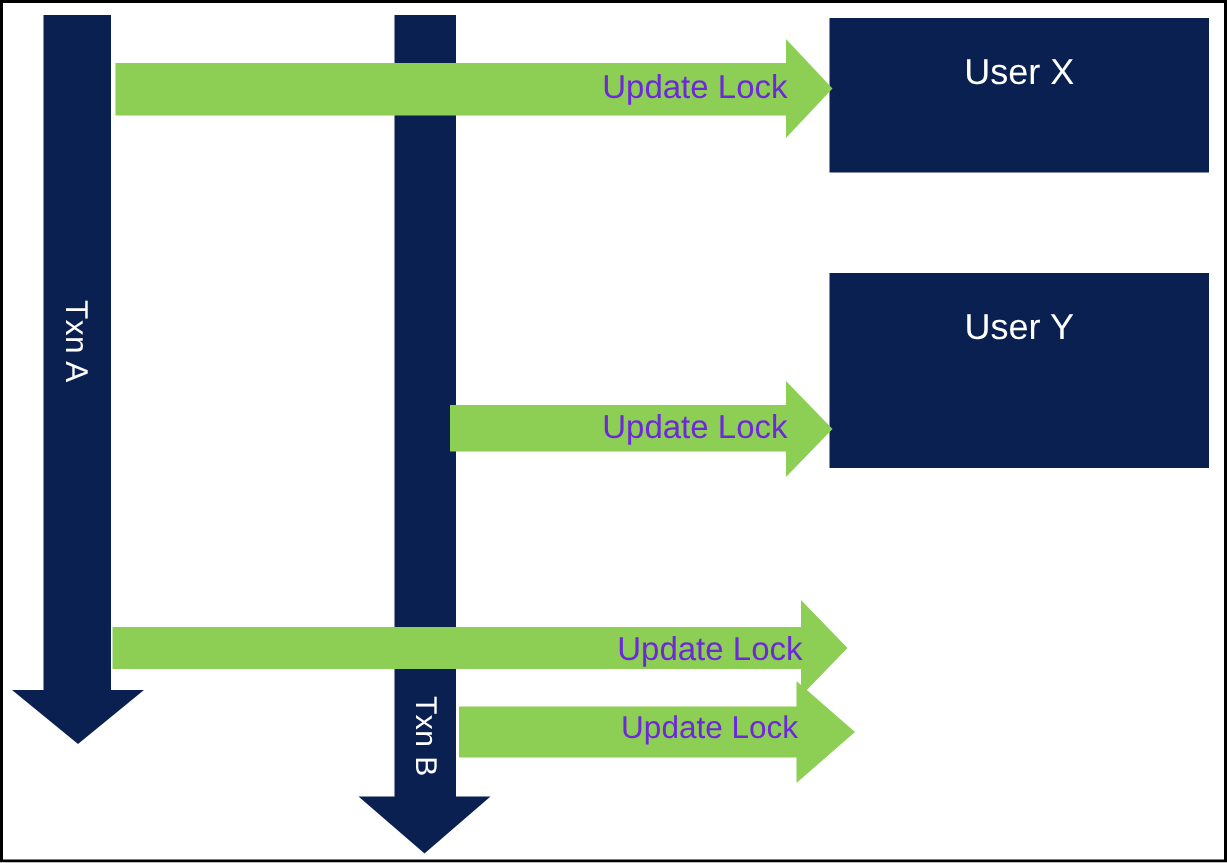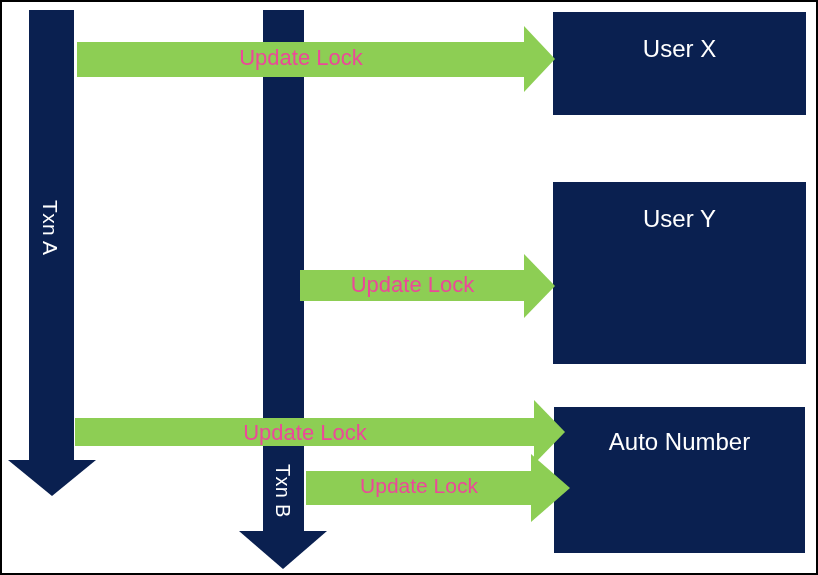--- a/index.html
+++ b/index.html
@@ -41,50 +41,47 @@
   .entity-label{position:absolute;left:0;right:0;white-space:nowrap;}
 
   
   .arrow{position:absolute;}
   .arrow-shaft{position:absolute;background:#8dce54;}
   .arrow-head{position:absolute;width:0;height:0;border-style:solid;
               border-color:transparent transparent transparent #8dce54;
               border-top-width:0;border-bottom-width:0;border-right-width:0;}
   .arrow-label{
     position:absolute;
-    color:#ec4899;
+    color:#6d28d9;
     font-size:22px;
     white-space:nowrap;
-    text-align:center;
+    text-align:right;
   }
 </style>
 </head>
 <body>
 
 <div id="canvas">
 
   <div class="txn-bar" style="left:27px;top:8px;width:45px;height:452px;"></div>
   <div class="txn-head" style="left:6px;top:458px;border-left:44px solid transparent;border-right:44px solid transparent;border-top:36px solid #0a2050;"></div>
   <div class="txn-label" style="left:60px;top:198px;">Txn A</div>
 
   <div class="txn-bar" style="left:261px;top:8px;width:41px;height:523px;"></div>
   <div class="txn-head" style="left:237px;top:529px;border-left:44px solid transparent;border-right:44px solid transparent;border-top:38px solid #0a2050;"></div>
   <div class="txn-label" style="left:292px;top:462px;font-size:20px;">Txn B</div>
 
   <div class="entity-box" style="left:551px;top:10px;width:253px;height:103px;">
     <span class="entity-label" style="top:23px;">User X</span>
   </div>
 
-  <div class="entity-box" style="left:551px;top:180px;width:253px;height:182px;">
+  <div class="entity-box" style="left:551px;top:180px;width:253px;height:130px;">
     <span class="entity-label" style="top:23px;">User Y</span>
   </div>
 
-  <div class="entity-box" style="left:552px;top:405px;width:251px;height:146px;">
-    <span class="entity-label" style="top:21px;">Auto Number</span>
-  </div>
 
   <div class="arrow">
     <div class="arrow-shaft" style="left:75px;top:40px;width:448px;height:35px;"></div>
     <div class="arrow-head" style="left:522px;top:24px;border-top-width:33px;border-bottom-width:33px;border-left-width:31px;"></div>
     <div class="arrow-label" style="left:75px;top:43px;width:448px;">Update Lock</div>
   </div>
 
   <div class="arrow">
     <div class="arrow-shaft" style="left:298px;top:268px;width:225px;height:31px;"></div>
     <div class="arrow-head" style="left:522px;top:252px;border-top-width:32px;border-bottom-width:32px;border-left-width:31px;"></div>

